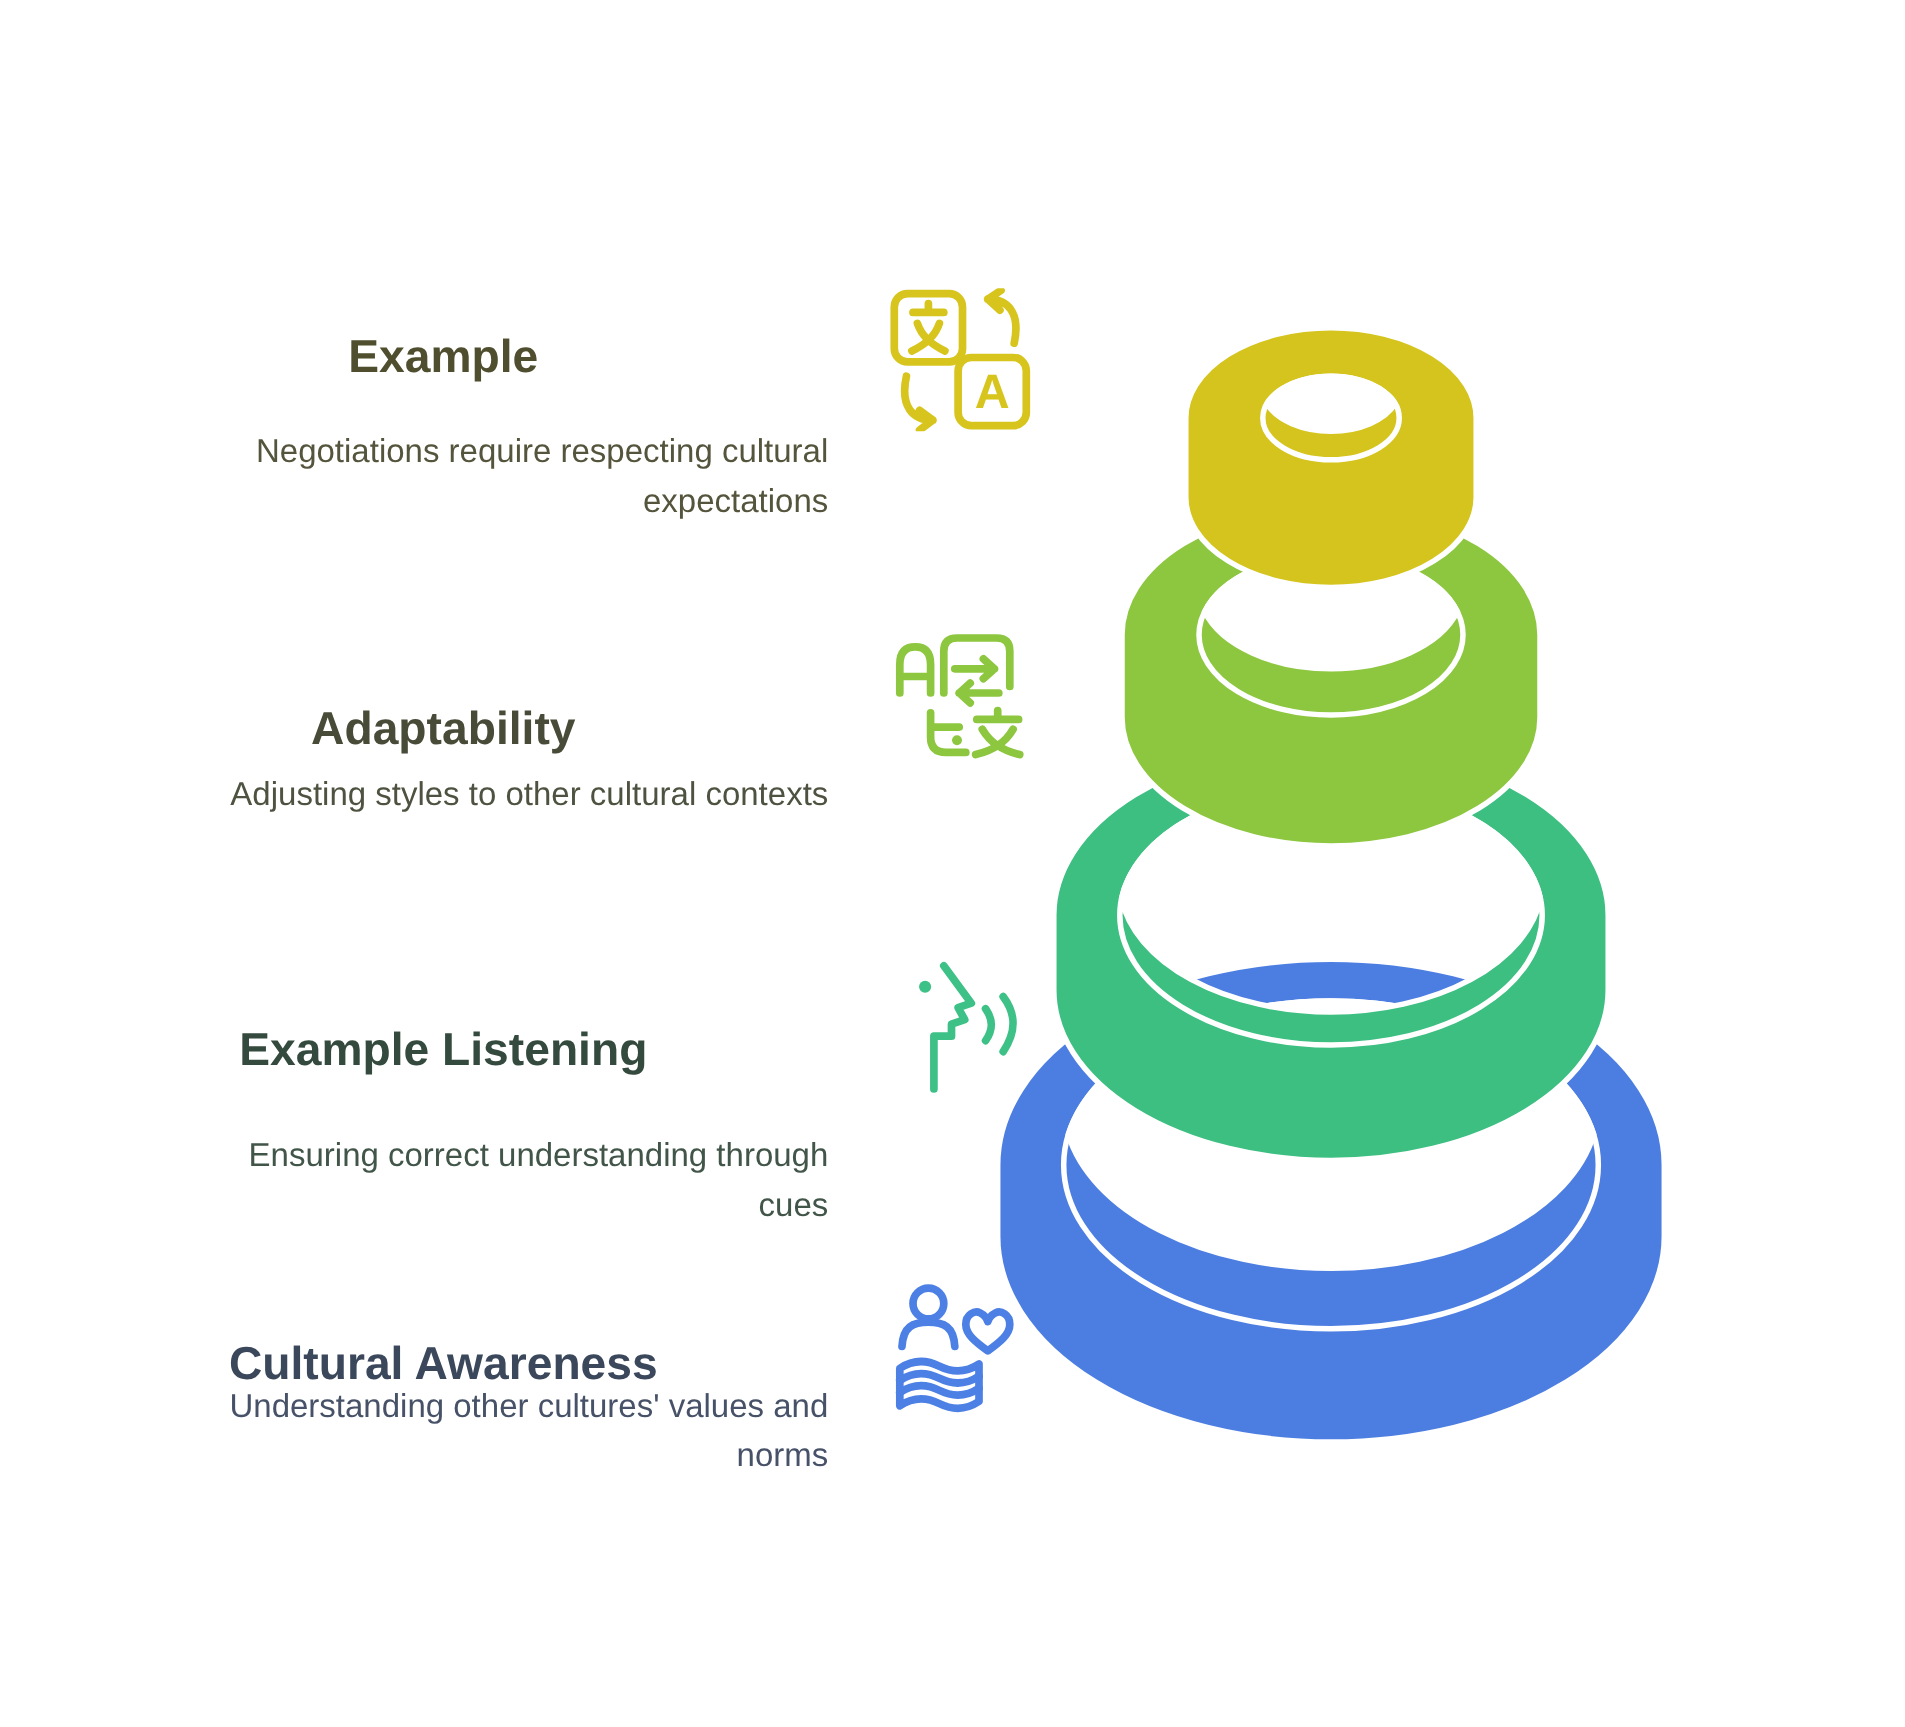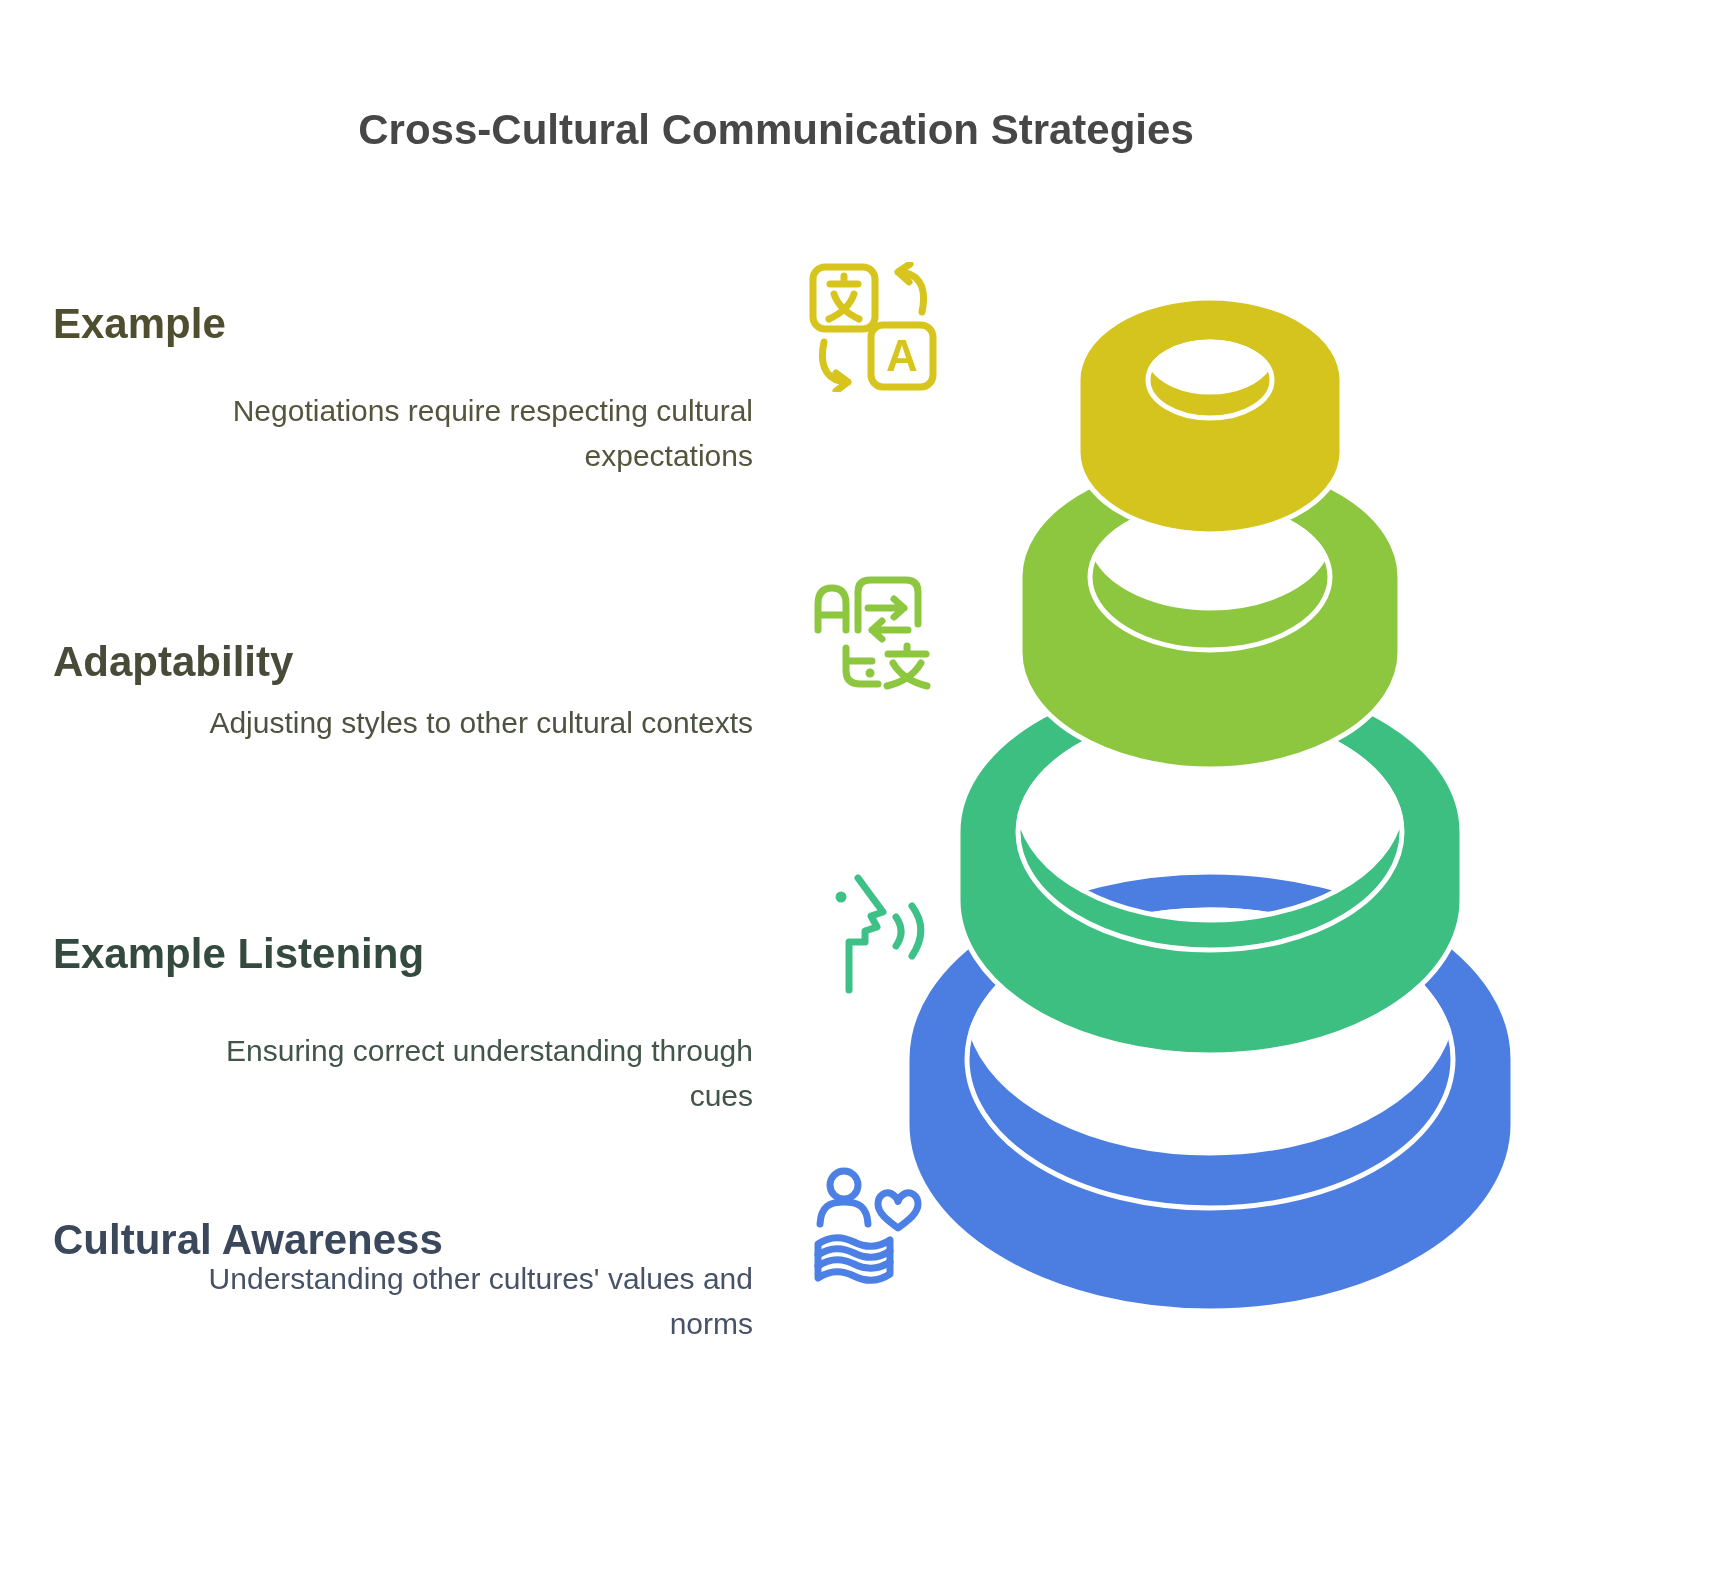--- a/index.html
+++ b/index.html
@@ -9,39 +9,38 @@
   }
   .title{
     position:absolute;top:106px;left:0;width:1552px;margin:0;
     text-align:center;font-size:42px;font-weight:bold;letter-spacing:0px;
   }
   #pyramid{position:absolute;top:0;left:0;width:1732px;height:1570px;pointer-events:none;}
   .sec{position:absolute;left:0;top:0;width:100%;height:0;}
   .icon-wrap{position:absolute;left:808px;width:130px;height:130px;}
   .icon-wrap svg{width:100%;height:100%;display:block;}
   .heading{
-    position:absolute;right:979px;width:700px;margin:0;text-align:left;
+    position:absolute;right:979px;width:700px;margin:0;text-align:center;
     font-size:42px;font-weight:bold;line-height:1.15;
   }
   .desc{
     position:absolute;right:979px;width:700px;margin:0;text-align:right;
     font-size:30px;line-height:1.5;white-space:pre-line;
   }
   .s1 .icon-wrap{top:262px}.s1 .heading{top:300px}.s1 .desc{top:388px}
   .s2 .icon-wrap{top:568px}.s2 .heading{top:638px}.s2 .desc{top:700px}
   .s3 .icon-wrap{top:872px}.s3 .heading{top:930px}.s3 .desc{top:1028px}
   .s4 .icon-wrap{top:1162px}.s4 .heading{top:1216px}.s4 .desc{top:1256px}
   .ic{fill:none;stroke:currentColor;stroke-width:7;stroke-linecap:round;stroke-linejoin:round;}
 </style>
 </head>
 <body>
 
 <div class="stage">
 
-  <h1 class="title" style="color: rgb(71, 71, 71);">Cross-Cultural Communication Strategies</h1>
 
   <svg id="pyramid" viewBox="0 0 1732 1570">
       <path d="M 907 1059 A 303 187 0 0 1 1513 1059 L 1513 1124 A 303 187 0 0 1 907 1124 Z M 971.1746081317985 1031.5 A 243 149 0 0 1 1448.8253918682015 1031.5 A 243 149 0 0 1 971.1746081317985 1031.5 Z" fill="#4c7ee2" fill-rule="evenodd" stroke="#ffffff" stroke-width="5" stroke-linejoin="round"></path>
       <ellipse cx="1210" cy="1059" rx="243" ry="149" fill="none" stroke="#ffffff" stroke-width="5"></ellipse>
       <path d="M 958 832 A 252 155 0 0 1 1462 832 L 1462 900 A 252 155 0 0 1 958 900 Z M 1019.5575963537044 817 A 192 118 0 0 1 1400.4424036462956 817 A 192 118 0 0 1 1019.5575963537044 817 Z" fill="#3cbf80" fill-rule="evenodd" stroke="#ffffff" stroke-width="5" stroke-linejoin="round"></path>
       <ellipse cx="1210" cy="832" rx="192" ry="118" fill="none" stroke="#ffffff" stroke-width="5"></ellipse>
       <path d="M 1020 577 A 190 117 0 0 1 1400 577 L 1400 652 A 190 117 0 0 1 1020 652 Z M 1095.0724934162288 556 A 120 73 0 0 1 1324.9275065837712 556 A 120 73 0 0 1 1095.0724934162288 556 Z" fill="#8dc63f" fill-rule="evenodd" stroke="#ffffff" stroke-width="5" stroke-linejoin="round"></path>
       <ellipse cx="1210" cy="577" rx="120" ry="73" fill="none" stroke="#ffffff" stroke-width="5"></ellipse>
       <path d="M 1078 380 A 132 82 0 0 1 1342 380 L 1342 452 A 132 82 0 0 1 1078 452 Z M 1151.7409786092558 367 A 62 38 0 0 1 1268.2590213907442 367 A 62 38 0 0 1 1151.7409786092558 367 Z" fill="#d5c41d" fill-rule="evenodd" stroke="#ffffff" stroke-width="5" stroke-linejoin="round"></path>
       <ellipse cx="1210" cy="380" rx="62" ry="38" fill="none" stroke="#ffffff" stroke-width="5"></ellipse>

